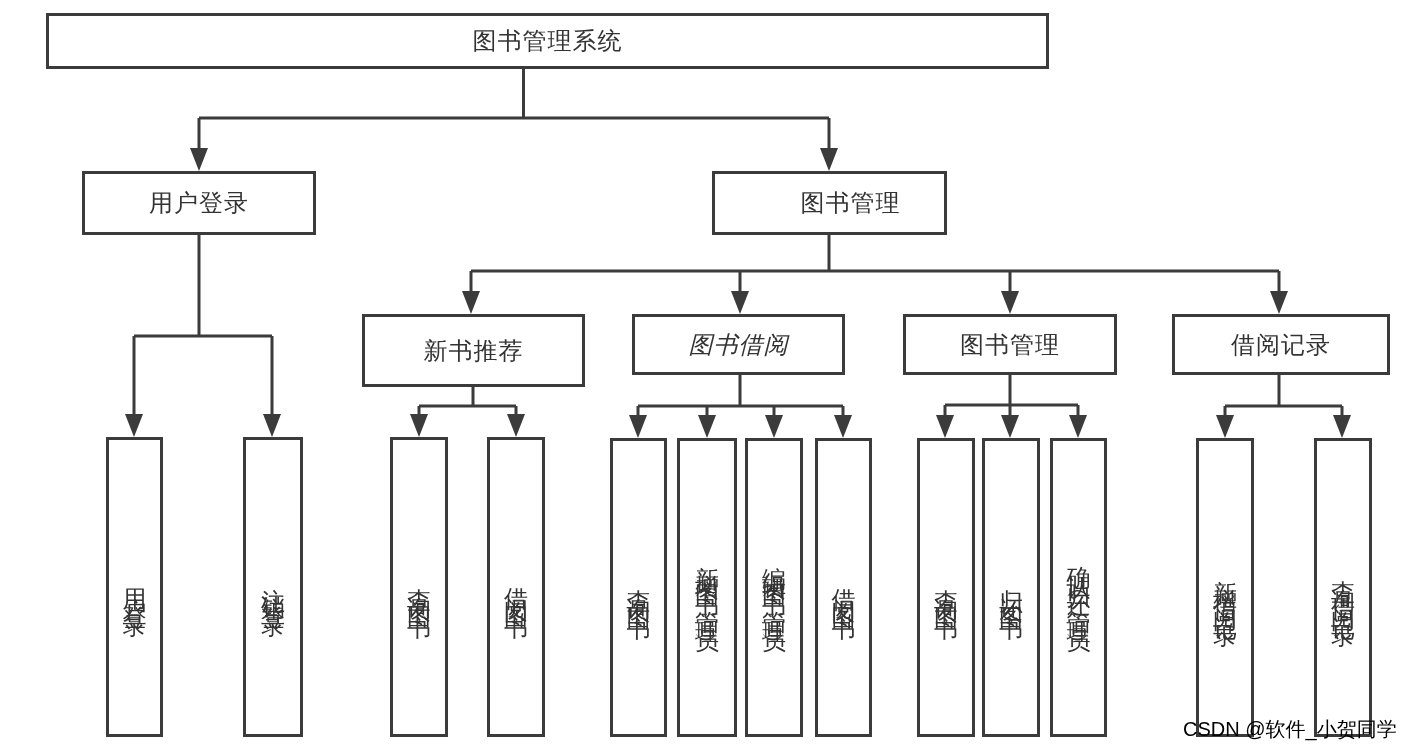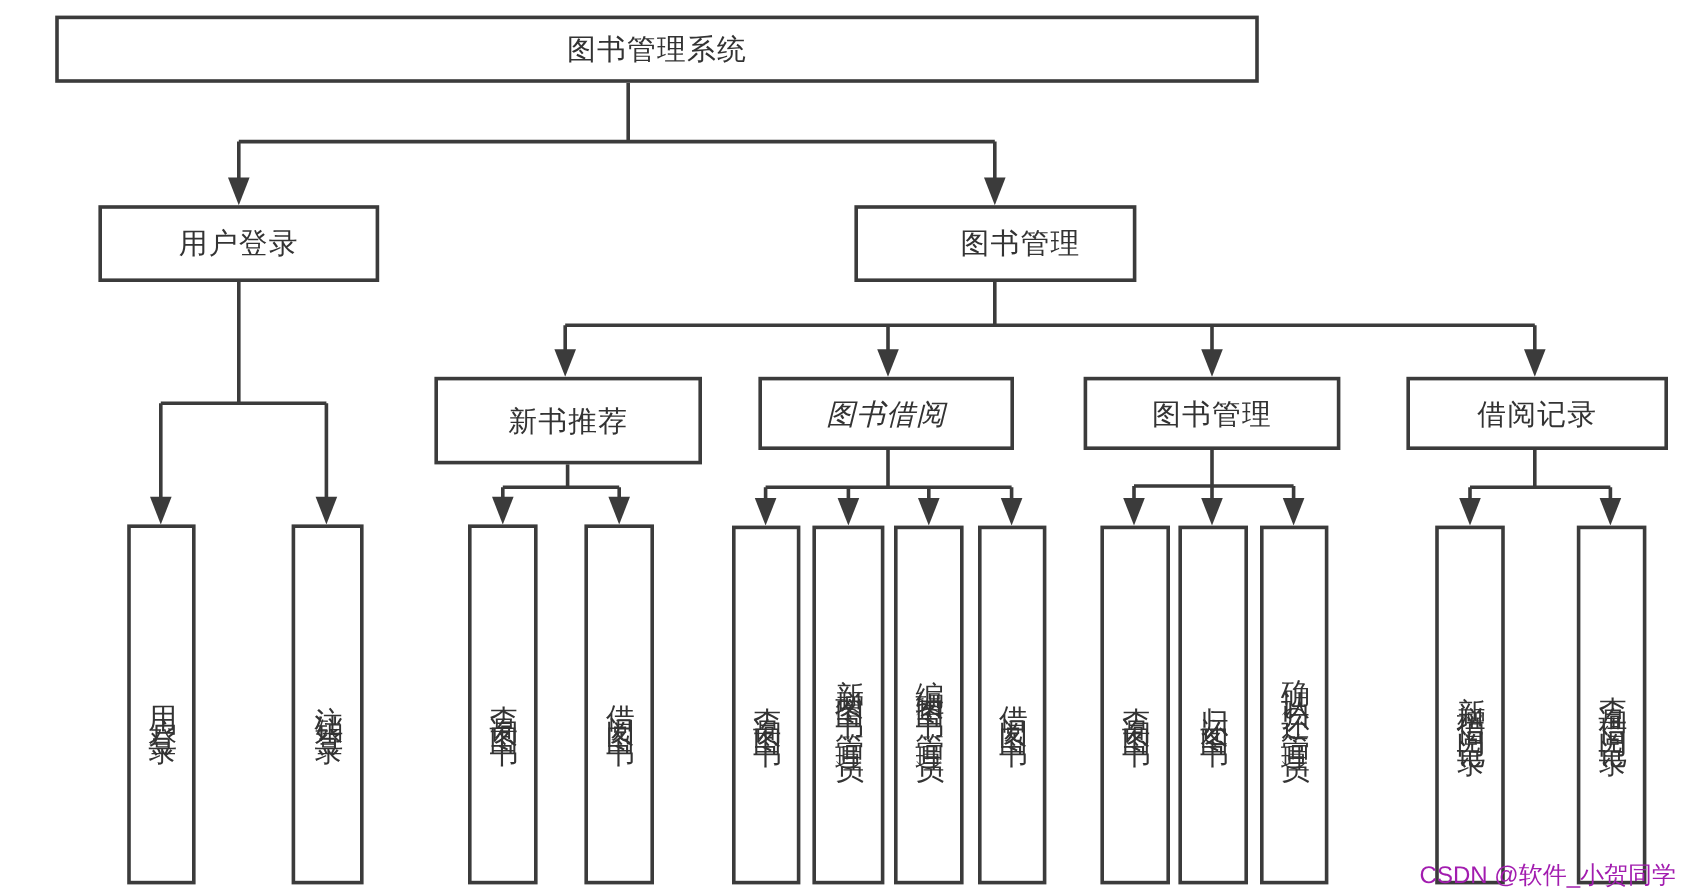--- a/index.html
+++ b/index.html
@@ -45,21 +45,21 @@
     font-size: 24px;
     letter-spacing: 9px;
     line-height: 1;
     white-space: nowrap;
   }
   #watermark {
     position: absolute;
     left: 1183px;
     top: 716px;
     font-size: 20px;
-    color: #a21caf;
+    color: #000000;
     z-index: 3;
     white-space: nowrap;
   }
 </style>
 </head>
 <body>
 
 <div id="canvas">
 
   <svg id="connectors" viewBox="0 0 1405 747" xmlns="http://www.w3.org/2000/svg">

